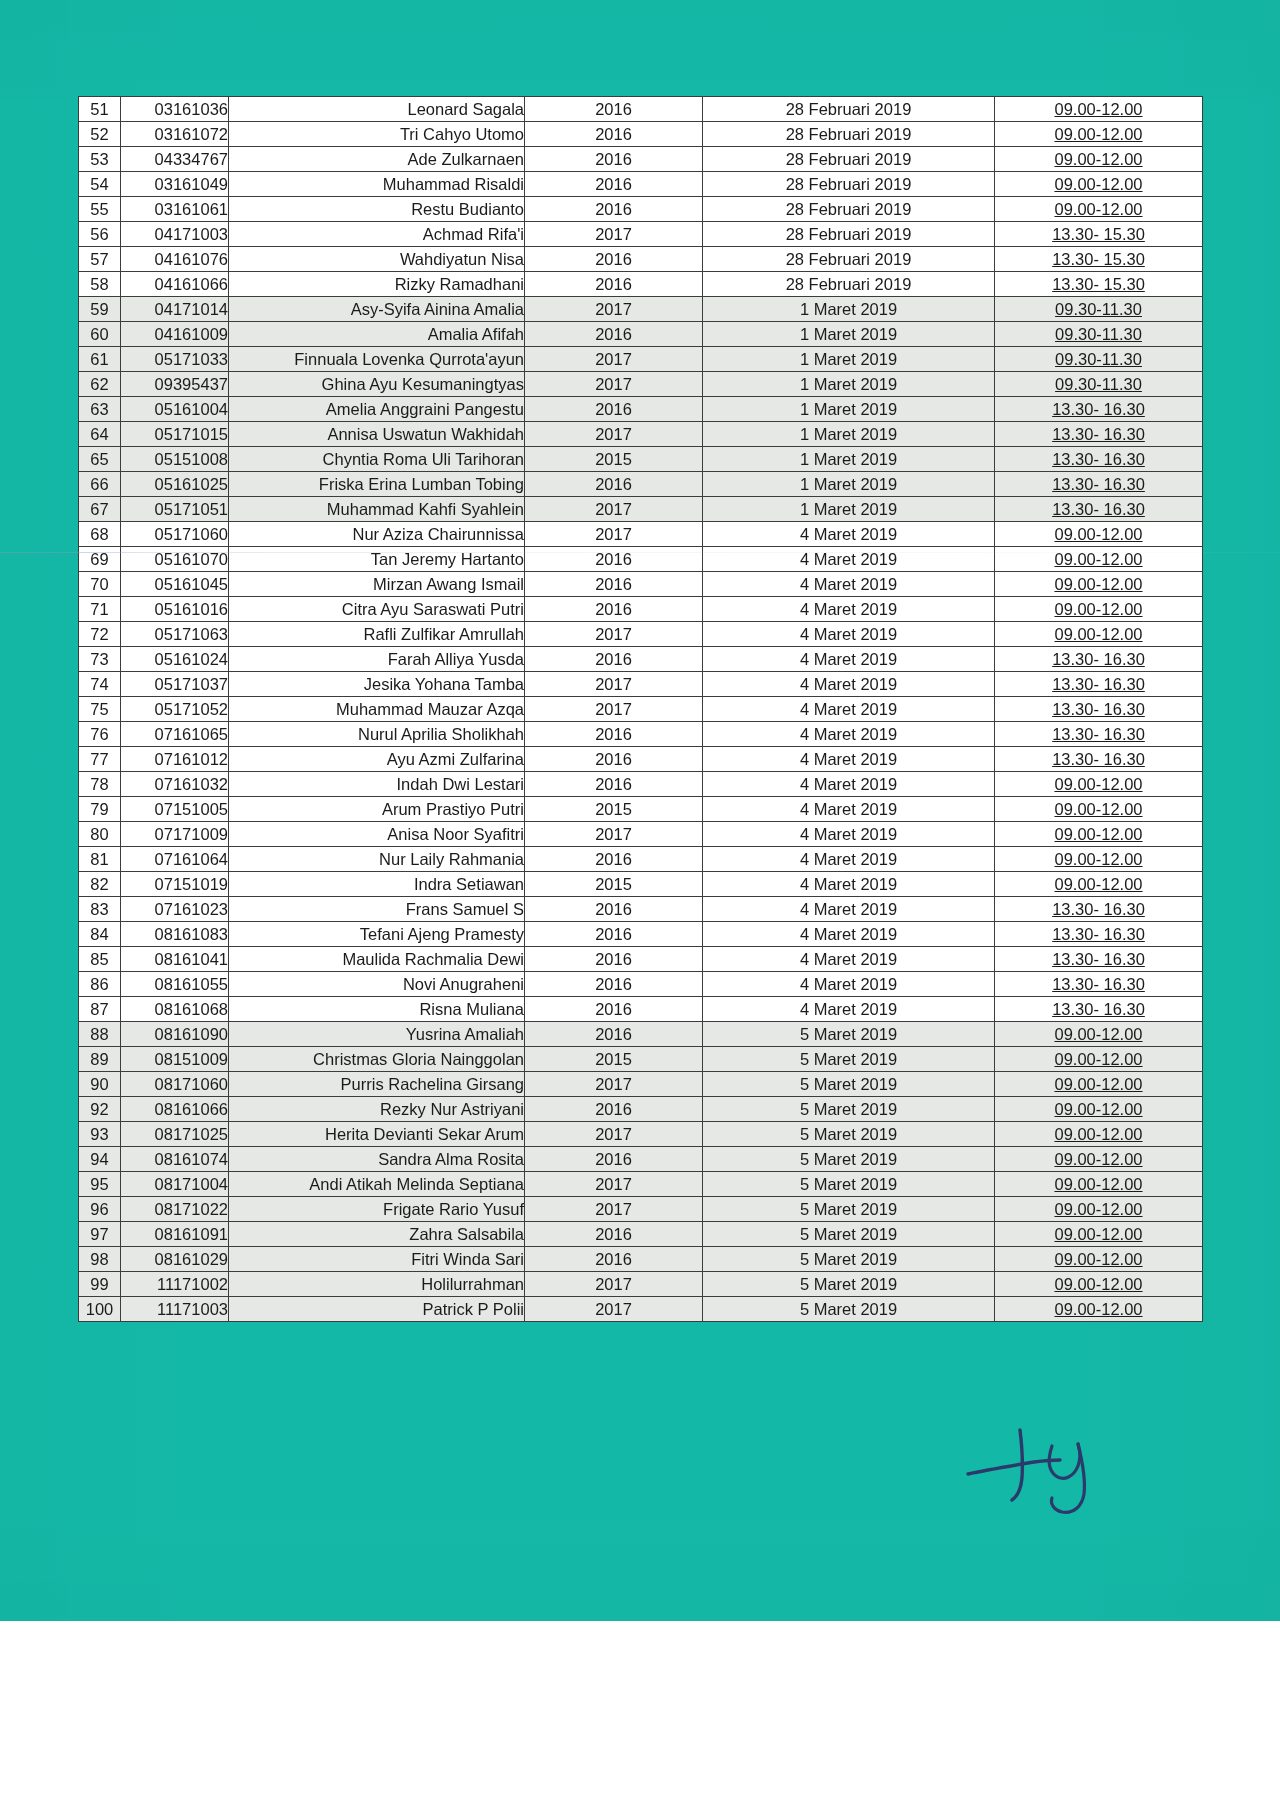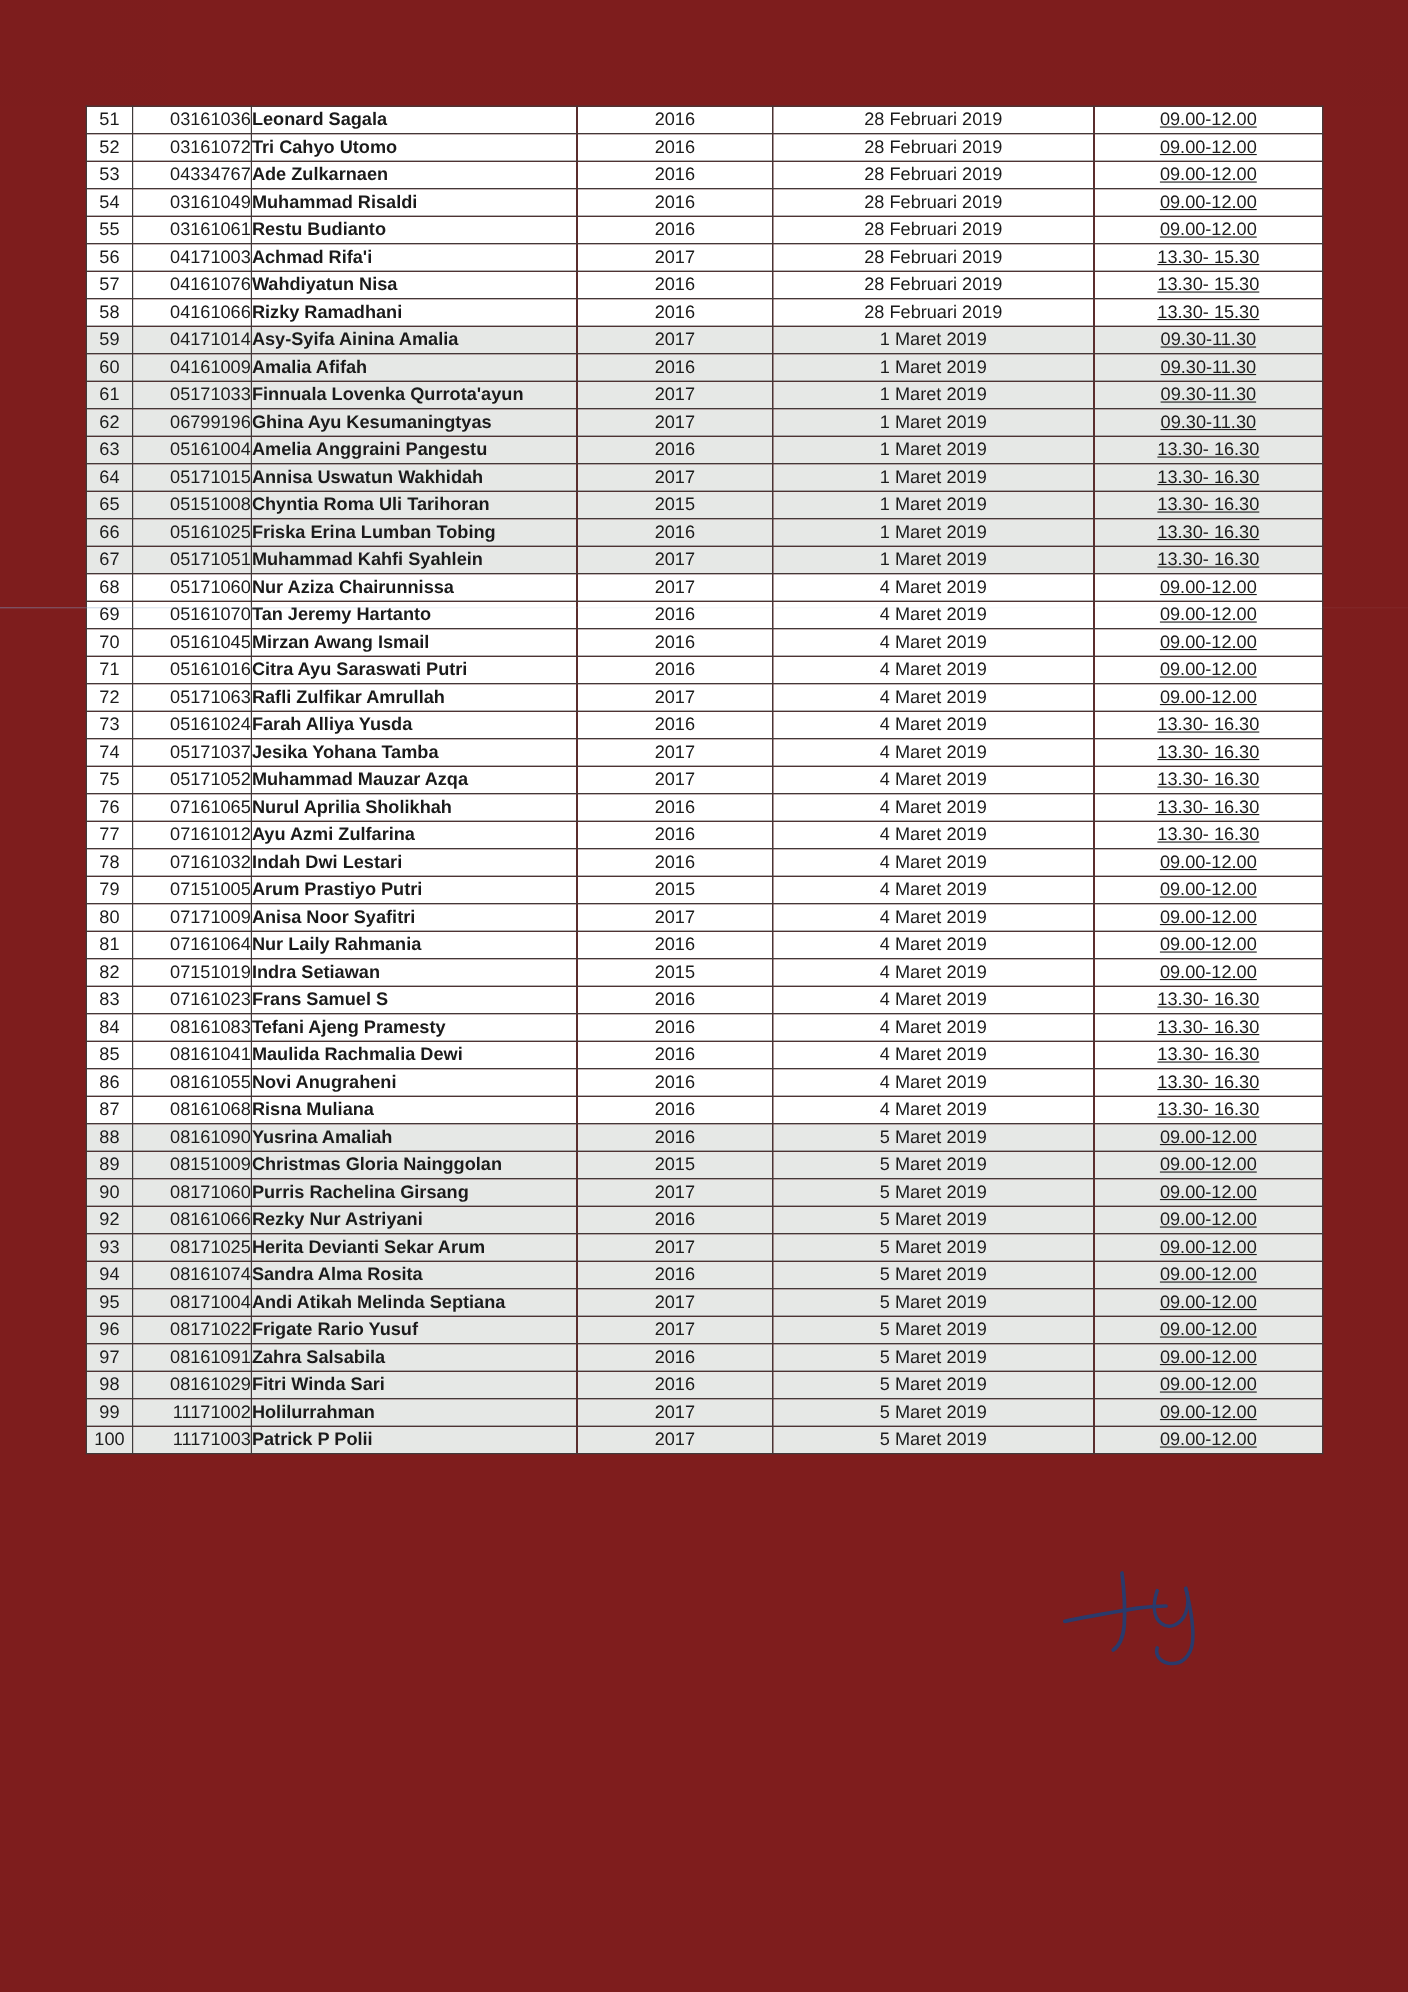--- a/index.html
+++ b/index.html
@@ -7,22 +7,22 @@
     padding: 0;
     background: #ffffff;
   }
   body {
     font-family: "Liberation Sans", sans-serif;
     -webkit-font-smoothing: antialiased;
   }
   .page {
     position: relative;
     width: 1280px;
-    height: 1811px;
-    background: #7f1d1d;
+    height: 1621px;
+    background: #14b8a6;
     overflow: hidden;
   }
   
   .paper-noise {
     position: absolute;
     inset: 0;
     background:
       linear-gradient(90deg, rgba(0,0,0,0.012) 0%, rgba(0,0,0,0) 18%, rgba(0,0,0,0) 82%, rgba(0,0,0,0.015) 100%),
       linear-gradient(180deg, rgba(0,0,0,0.010) 0%, rgba(0,0,0,0) 8%, rgba(0,0,0,0) 92%, rgba(0,0,0,0.012) 100%);
     pointer-events: none;
@@ -62,21 +62,21 @@
   
   col.c-no    { width: 42px; }
   col.c-nim   { width: 108px; }
   col.c-name  { width: 296px; }
   col.c-year  { width: 178px; }
   col.c-date  { width: 292px; }
   col.c-time  { width: 208px; }
 
   td.no   { text-align: center; padding-right: 6px; }
   td.nim  { text-align: right; padding-left: 7px; }
-  td.name { text-align: left; padding-left: 8px; font-weight: bold; }
+  td.name { text-align: right; padding-left: 8px; }
   td.year { text-align: center; }
   td.date { text-align: center; }
   td.time { text-align: center; text-decoration: underline; }
 
   
   tr.shade td {
     background: #e6e8e6;
   }
   tr.plain td {
     background: #ffffff;
@@ -191,21 +191,21 @@
         <tr class="shade">
           <td class="no">61</td>
           <td class="nim">05171033</td>
           <td class="name">Finnuala Lovenka Qurrota'ayun</td>
           <td class="year">2017</td>
           <td class="date">1 Maret 2019</td>
           <td class="time">09.30-11.30</td>
         </tr>
         <tr class="shade">
           <td class="no">62</td>
-          <td class="nim">06799196</td>
+          <td class="nim">09395437</td>
           <td class="name">Ghina Ayu Kesumaningtyas</td>
           <td class="year">2017</td>
           <td class="date">1 Maret 2019</td>
           <td class="time">09.30-11.30</td>
         </tr>
         <tr class="shade">
           <td class="no">63</td>
           <td class="nim">05161004</td>
           <td class="name">Amelia Anggraini Pangestu</td>
           <td class="year">2016</td>

